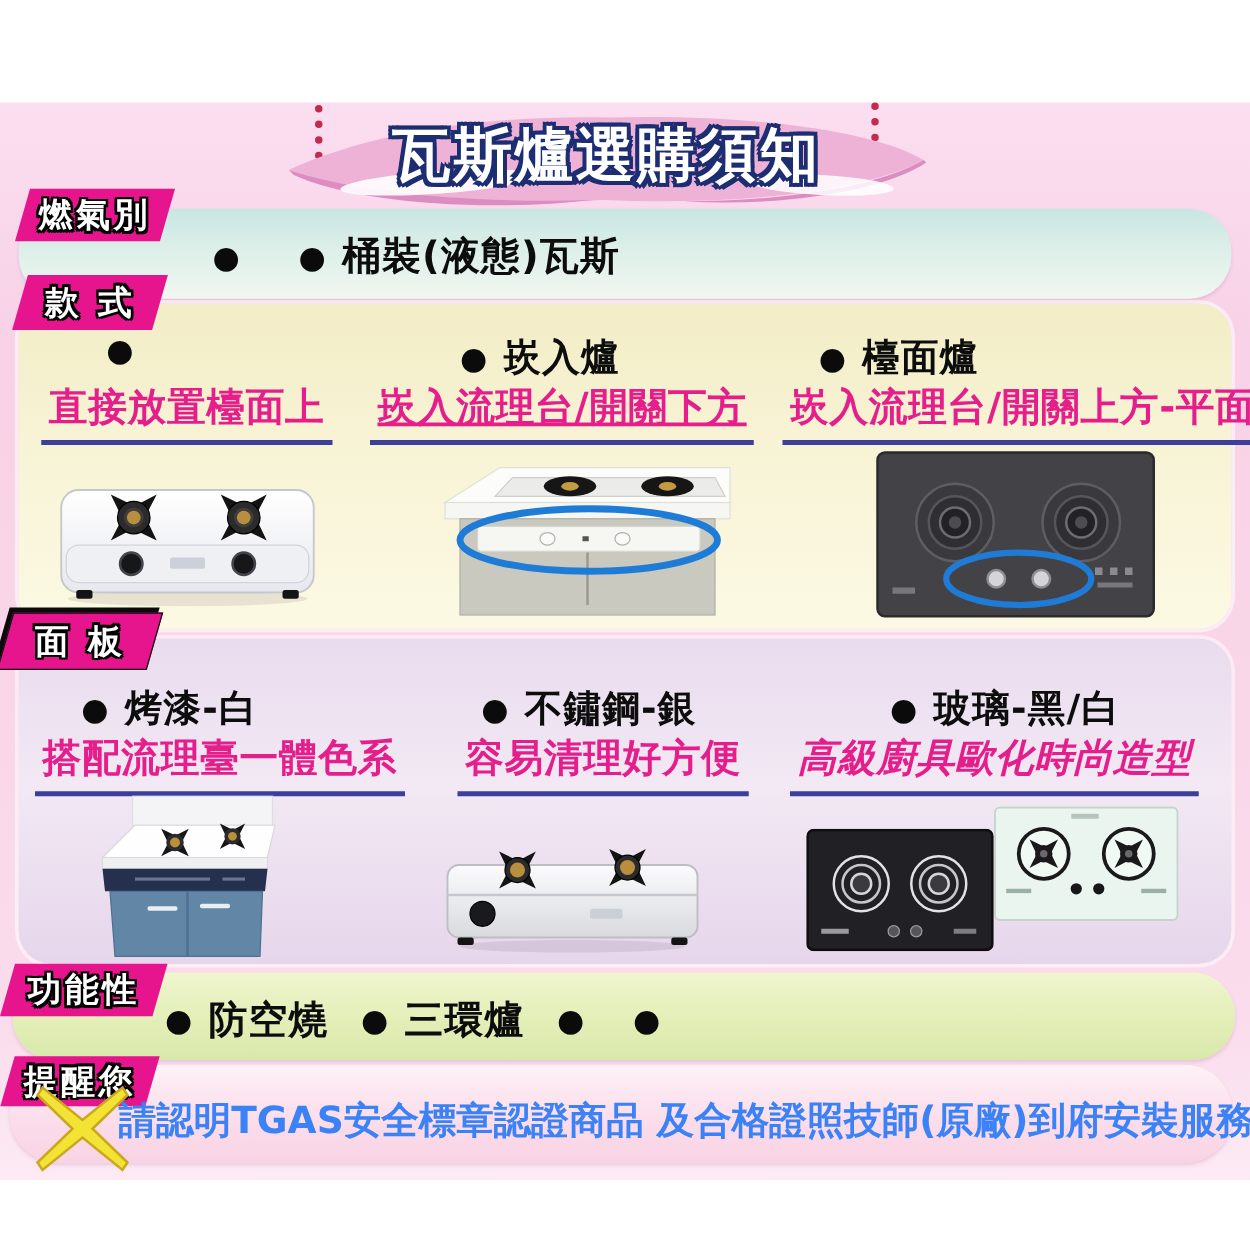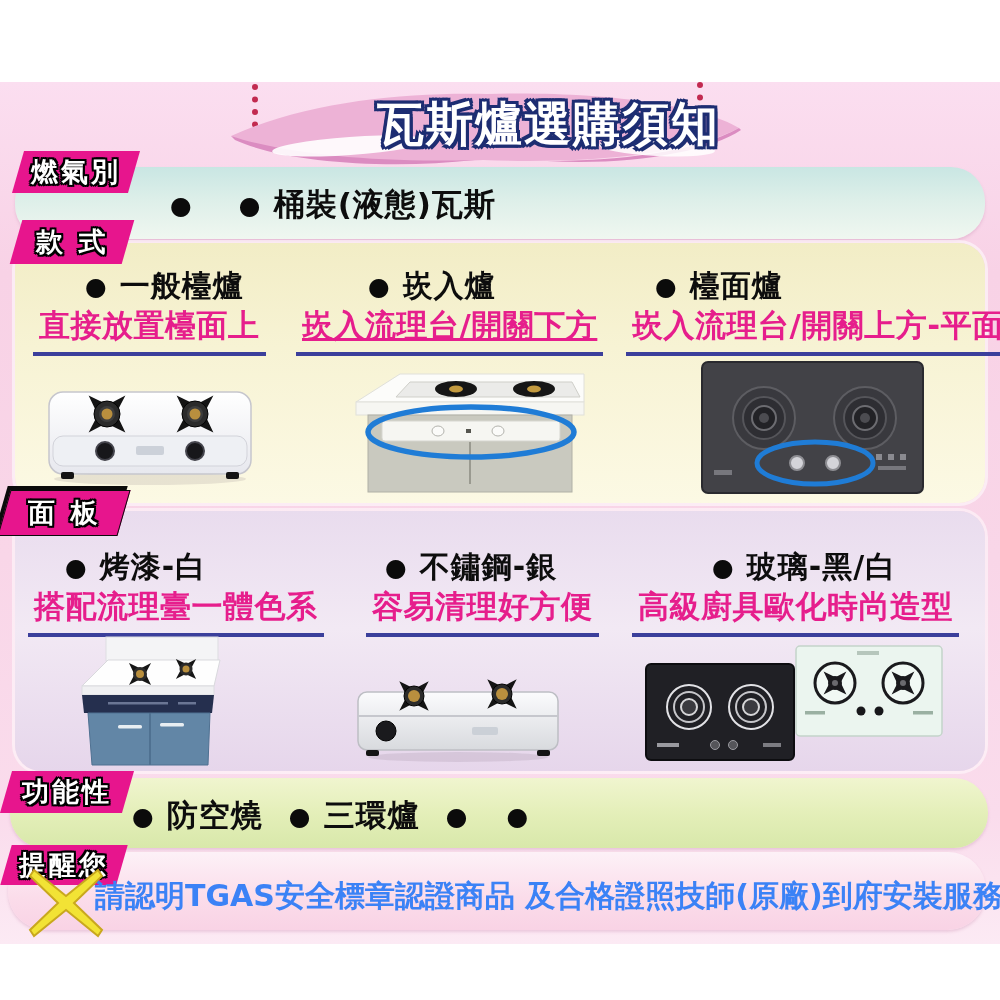--- a/index.html
+++ b/index.html
@@ -20,21 +20,21 @@
              box-shadow:0 0 0 3px rgba(255,255,255,.5);}
   .band-feat{left:10px;top:778px;width:978px;height:70px;border-radius:34px;
              background:linear-gradient(180deg,#f0f5cf 0%,#e4efb9 50%,#d8e8aa 100%);
              box-shadow:0 2px 3px rgba(180,120,160,.25);}
   .band-remind{left:8px;top:852px;width:978px;height:78px;border-radius:38px;
              background:linear-gradient(180deg,#fdf1f7 0%,#fbdcea 60%,#f9d3e5 100%);
              box-shadow:0 2px 3px rgba(200,130,170,.3);}
   
   .dotted-line{position:absolute;width:0;height:56px;border-left:6px dotted #c22a50;}
   .ribbon{position:absolute;left:225px;top:86px;width:520px;height:86px;}
-  .title{position:absolute;left:250px;top:93px;width:470px;text-align:right;
+  .title{position:absolute;left:250px;top:93px;width:470px;text-align:center;
          font-size:47px;font-weight:bold;color:#fff;letter-spacing:2px;white-space:nowrap;
          text-shadow:-3px -3px 0 #1d2d72,3px -3px 0 #1d2d72,-3px 3px 0 #1d2d72,3px 3px 0 #1d2d72,
                      -3px 0 0 #1d2d72,3px 0 0 #1d2d72,0 -3px 0 #1d2d72,0 3px 0 #1d2d72;}
   
   .tab{position:absolute;background:#e7158d;transform:skewX(-16deg);
        display:flex;align-items:center;justify-content:center;}
   .tab span{transform:skewX(16deg);color:#fff;font-weight:bold;font-size:27px;letter-spacing:3px;white-space:nowrap;
        text-shadow:-2px -2px 0 #000,2px -2px 0 #000,-2px 2px 0 #000,2px 2px 0 #000,
                    -2px 0 0 #000,2px 0 0 #000,0 -2px 0 #000,0 2px 0 #000;}
   .tab-outlined{box-shadow:-4px -4px 0 #0b0b0b;border:1px solid #0b0b0b;}
@@ -83,21 +83,20 @@
     </div>
   </div>
 
   <div class="band box-style"></div>
   <div class="tab" style="left:16px;top:220px;width:112px;height:44px;">
     <span>款 式</span>
   </div>
 
   <div class="col-head" style="left:85px;top:266px;">
     <span class="bullet">●</span>
-    <span>一般檯爐</span>
   </div>
   <div class="col-head" style="left:368px;top:266px;">
     <span class="bullet">●</span>
     <span>崁入爐</span>
   </div>
   <div class="col-head" style="left:655px;top:266px;">
     <span class="bullet">●</span>
     <span>檯面爐</span>
   </div>
 
@@ -192,21 +191,21 @@
     <span class="bullet">●</span>
     <span>不鏽鋼-銀</span>
   </div>
   <div class="col-head" style="left:712px;top:547px;">
     <span class="bullet">●</span>
     <span>玻璃-黑/白</span>
   </div>
 
   <div class="subtitle" style="left:366px;top:586px;">容易清理好方便</div>
   <div class="subtitle" style="left:28px;top:586px;">搭配流理臺一體色系</div>
-  <div class="subtitle" style="left:632px;top:586px;">高級廚具歐化時尚造型</div>
+  <div class="subtitle" style="left:632px;top:586px;font-style:italic;">高級廚具歐化時尚造型</div>
 
   <svg class="img" style="left:68px;top:632px;" width="185" height="138" viewBox="0 0 185 138">
     <rect x="38" y="5" width="112" height="24" fill="#f4f4f6" stroke="#dddde1"></rect>
     <polygon points="14,54 40,28 152,28 146,54" fill="#fefefe" stroke="#d9d9dd"></polygon>
     <rect x="14" y="54" width="132" height="9" fill="#f0f0f2" stroke="#dcdce0"></rect>
     <g>
       <path transform="translate(72,42) rotate(45) scale(0.6)" d="M0,-26 L6,-7 L26,0 L6,7 L0,26 L-6,7 L-26,0 L-6,-7 Z" fill="#161616"></path>
       <circle cx="72" cy="42" r="7" fill="#2b2b2b"></circle>
         <circle cx="72" cy="42" r="4" fill="#b98f3e"></circle>
     </g>

